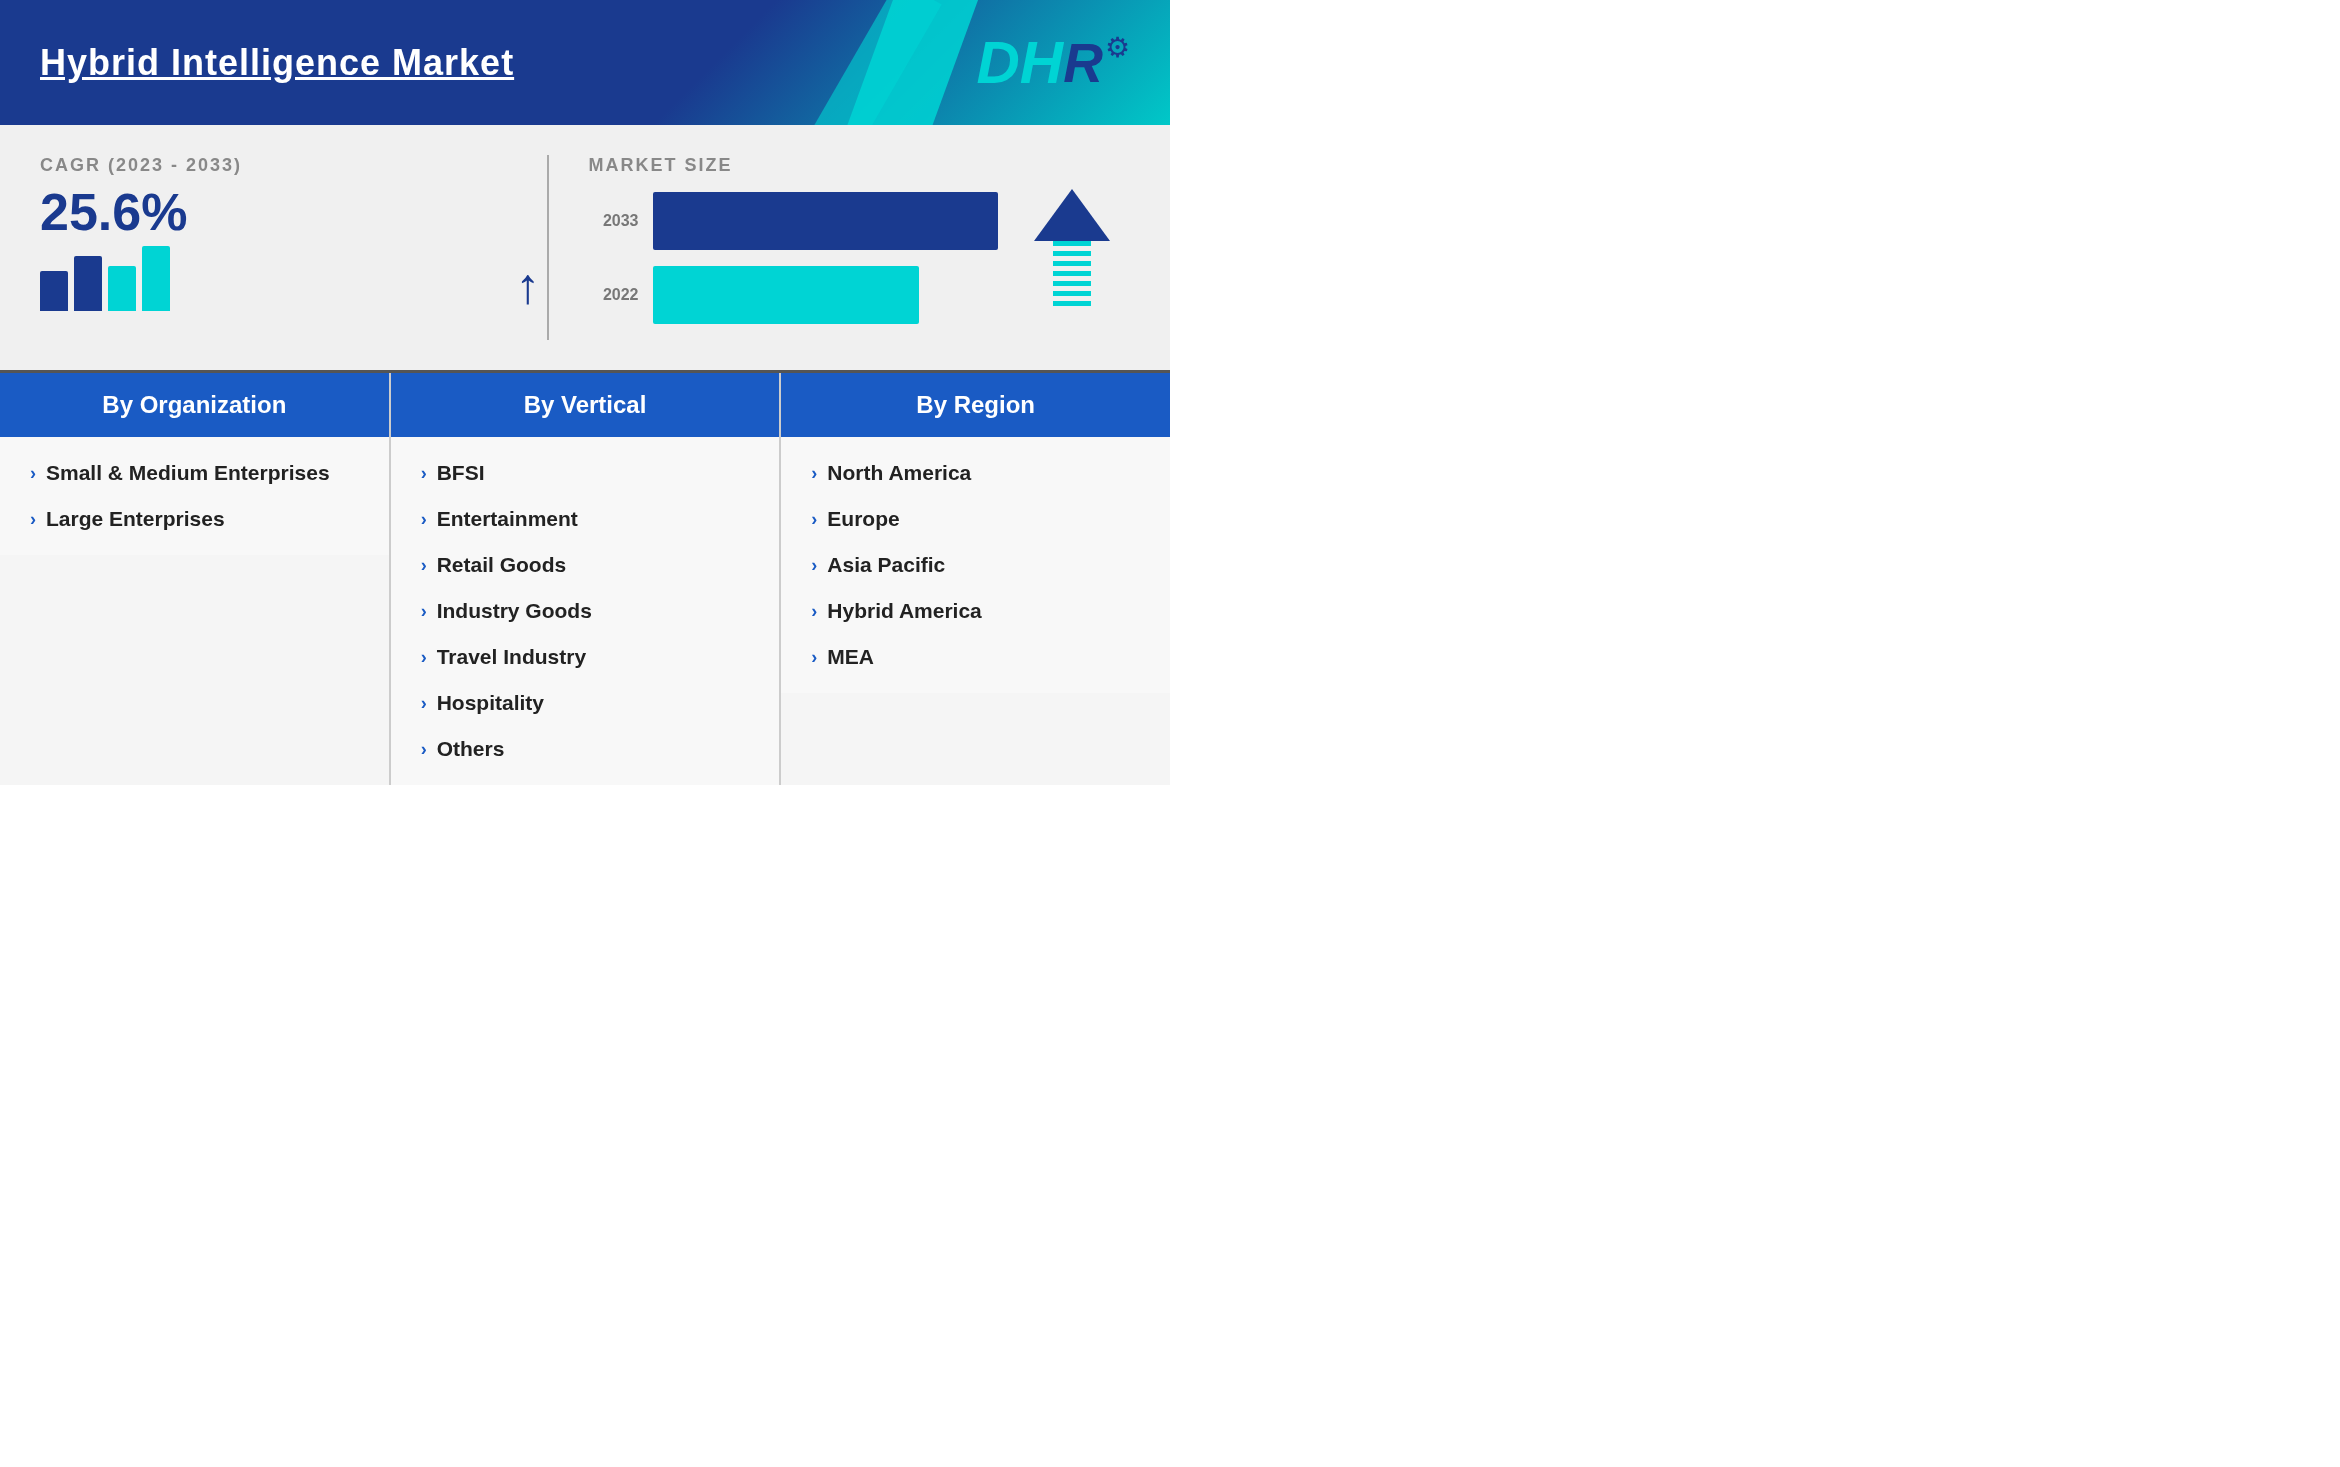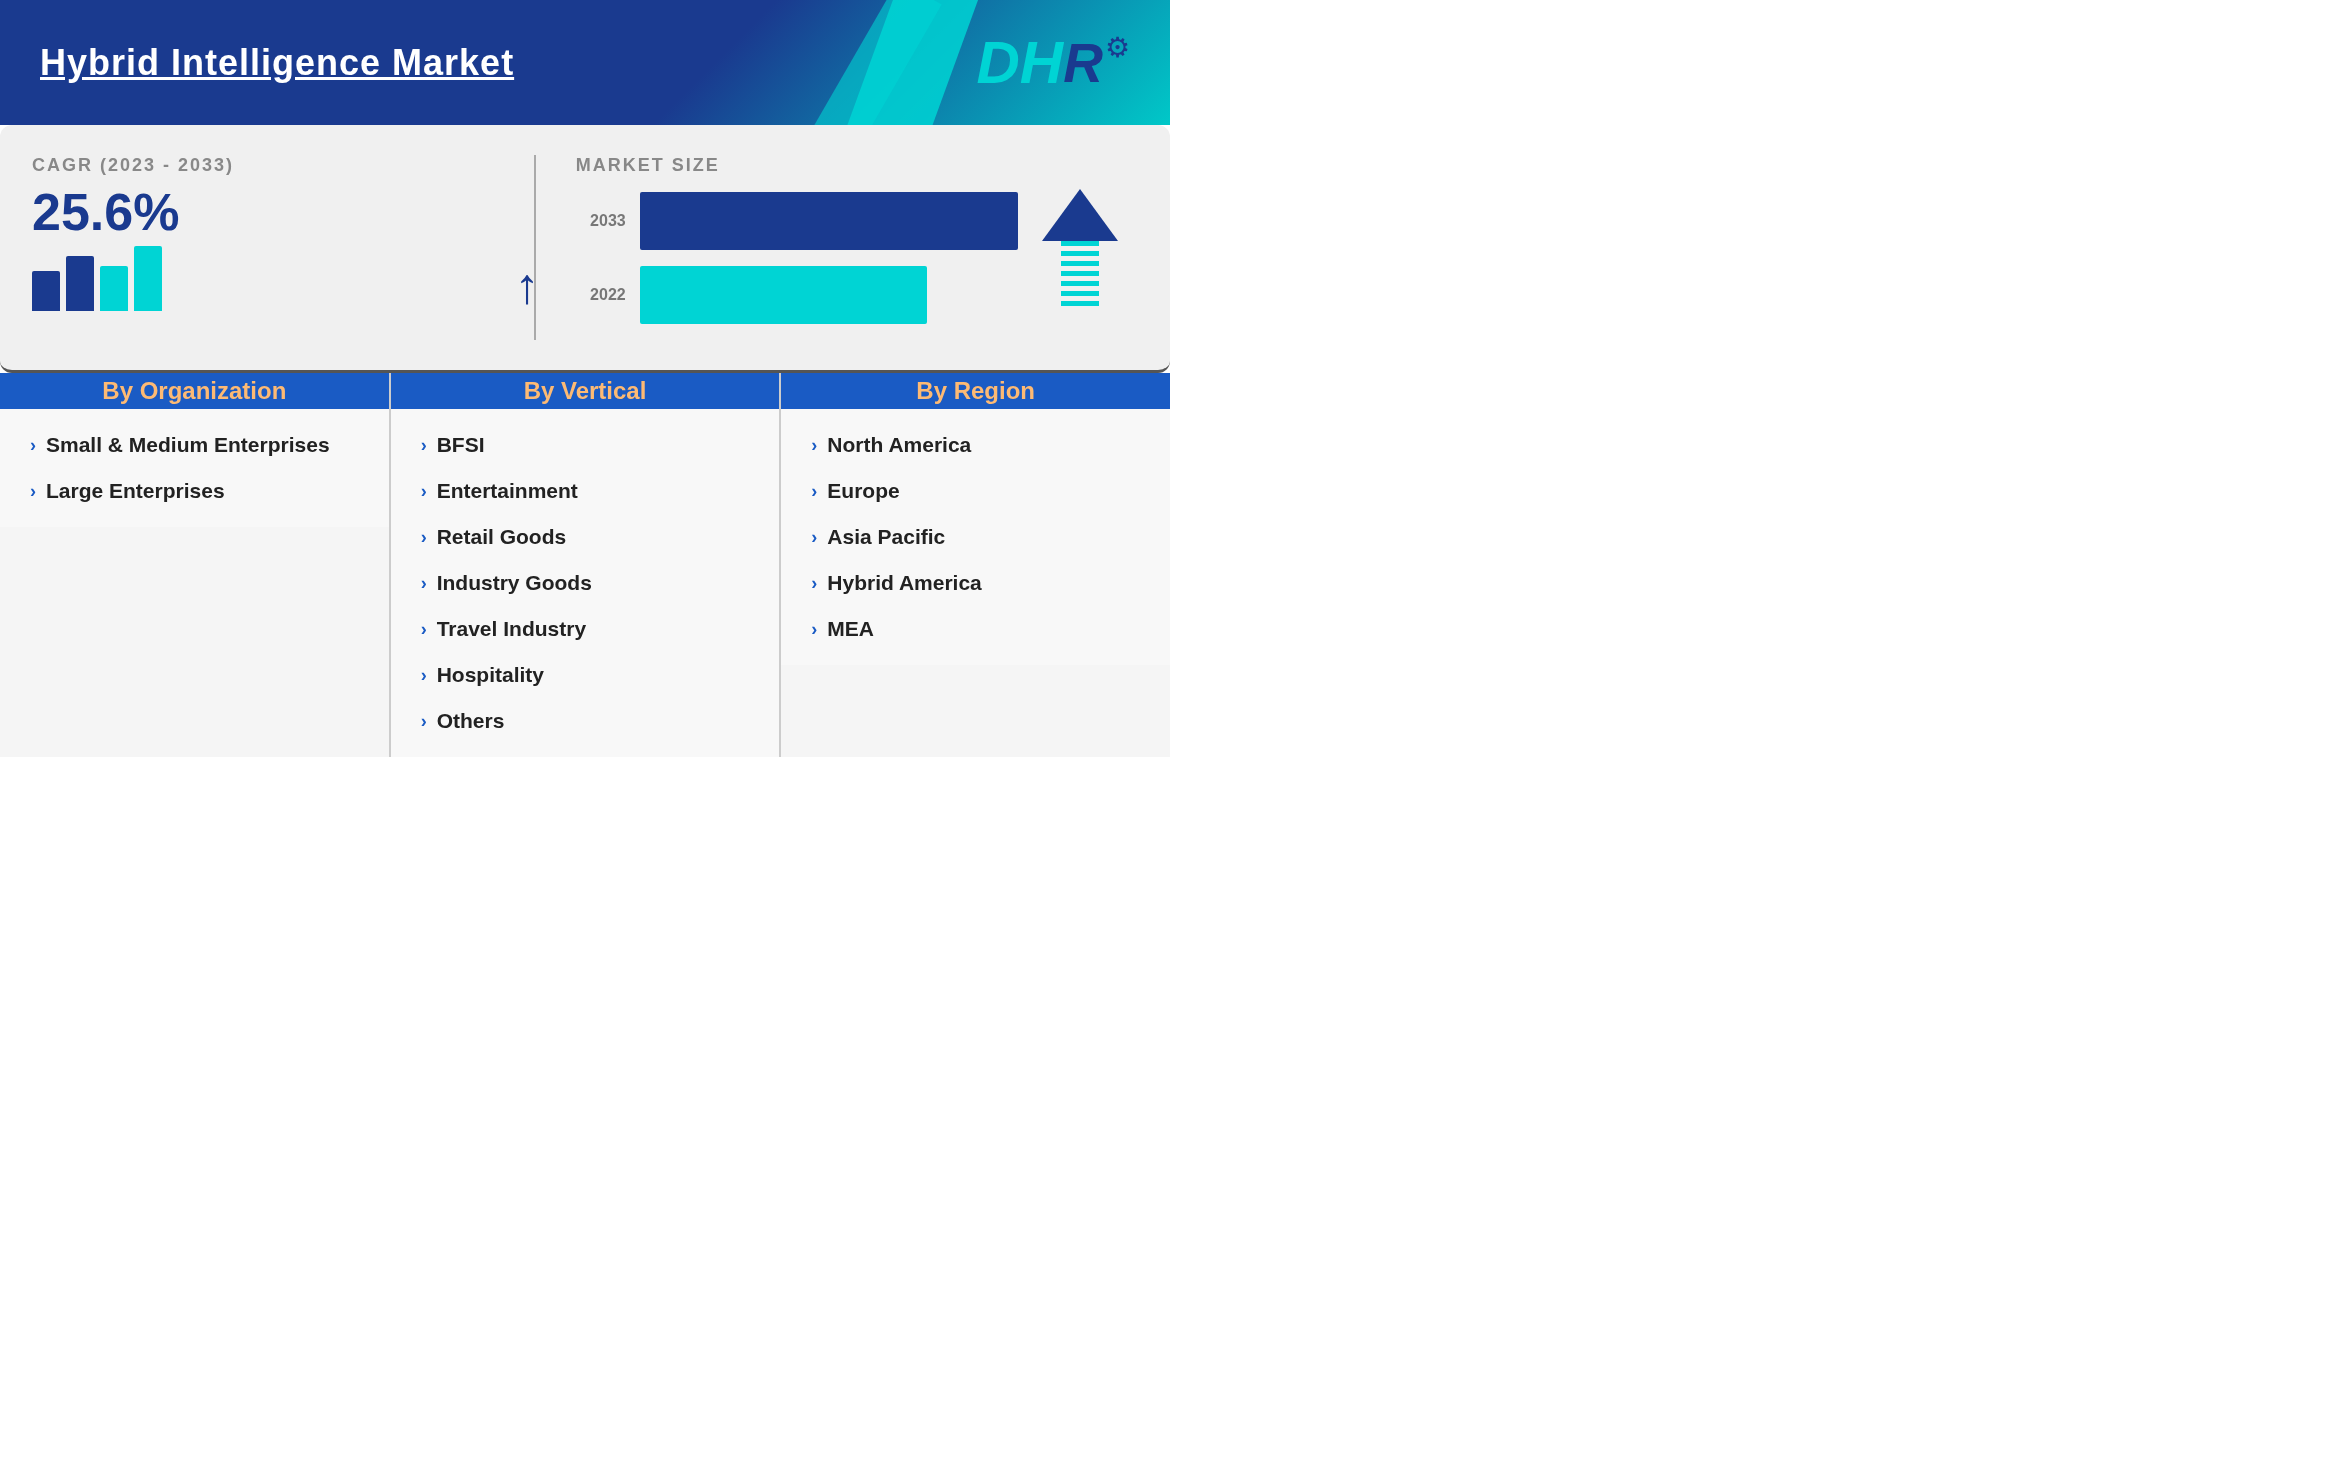--- a/index.html
+++ b/index.html
@@ -62,24 +62,23 @@
     }
     .logo-d { color: #00d4d4; font-size: 60px; font-weight: 900; font-style: italic; }
     .logo-h { color: #00d4d4; font-size: 60px; font-weight: 900; font-style: italic; }
     .logo-r { color: #1a3a8f; font-size: 55px; font-weight: 900; font-style: italic; }
     .logo-gear { color: #1a3a8f; font-size: 28px; margin-left: 2px; margin-top: -30px; }
 
     
     .stats-section {
       background: #f0f0f0;
       display: flex;
-      padding: 30px 32px;
-      gap: 4px;
+      padding: 30px 40px;
+      gap: 16px;
       border-bottom: 3px solid #555;
-      border-radius: 12px;
     }
     .cagr-block {
       flex: 0 0 45%;
       display: flex;
       flex-direction: column;
     }
     .cagr-label {
       font-size: 18px;
       color: #888;
       font-weight: 700;
@@ -171,25 +170,25 @@
       display: flex;
       background: #f5f5f5;
     }
     .column {
       flex: 1;
       border-right: 2px solid #ccc;
     }
     .column:last-child { border-right: none; }
     .column-header {
       background: #1a5bc4;
-      color: #fdba74;
+      color: #ffffff;
       font-size: 24px;
       font-weight: 800;
       text-align: center;
-      padding: 4px 10px;
+      padding: 18px 10px;
     }
     .column-body {
       padding: 24px 30px;
       background: #f8f8f8;
     }
     .list-item {
       display: flex;
       align-items: center;
       margin-bottom: 22px;
       font-size: 21px;

